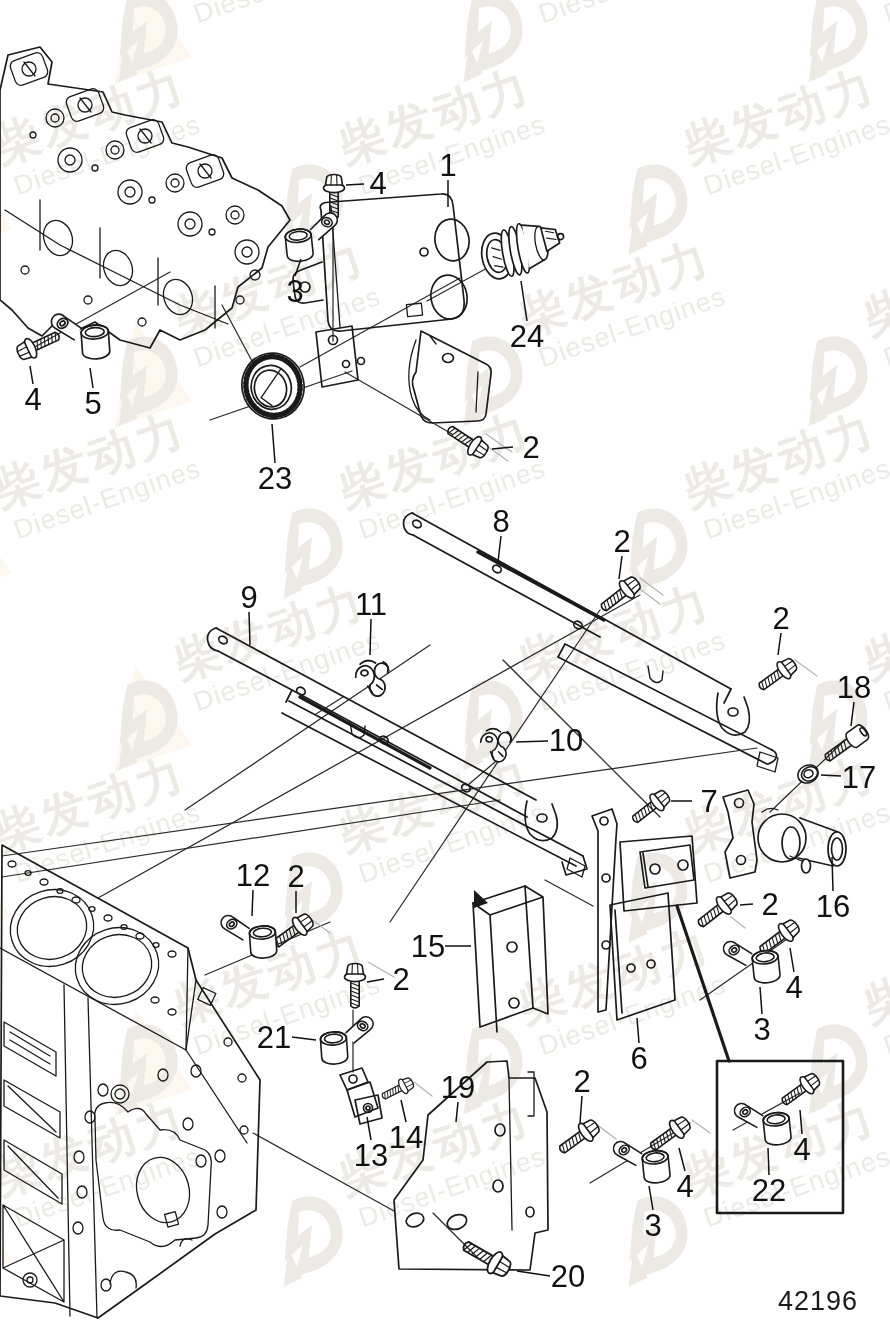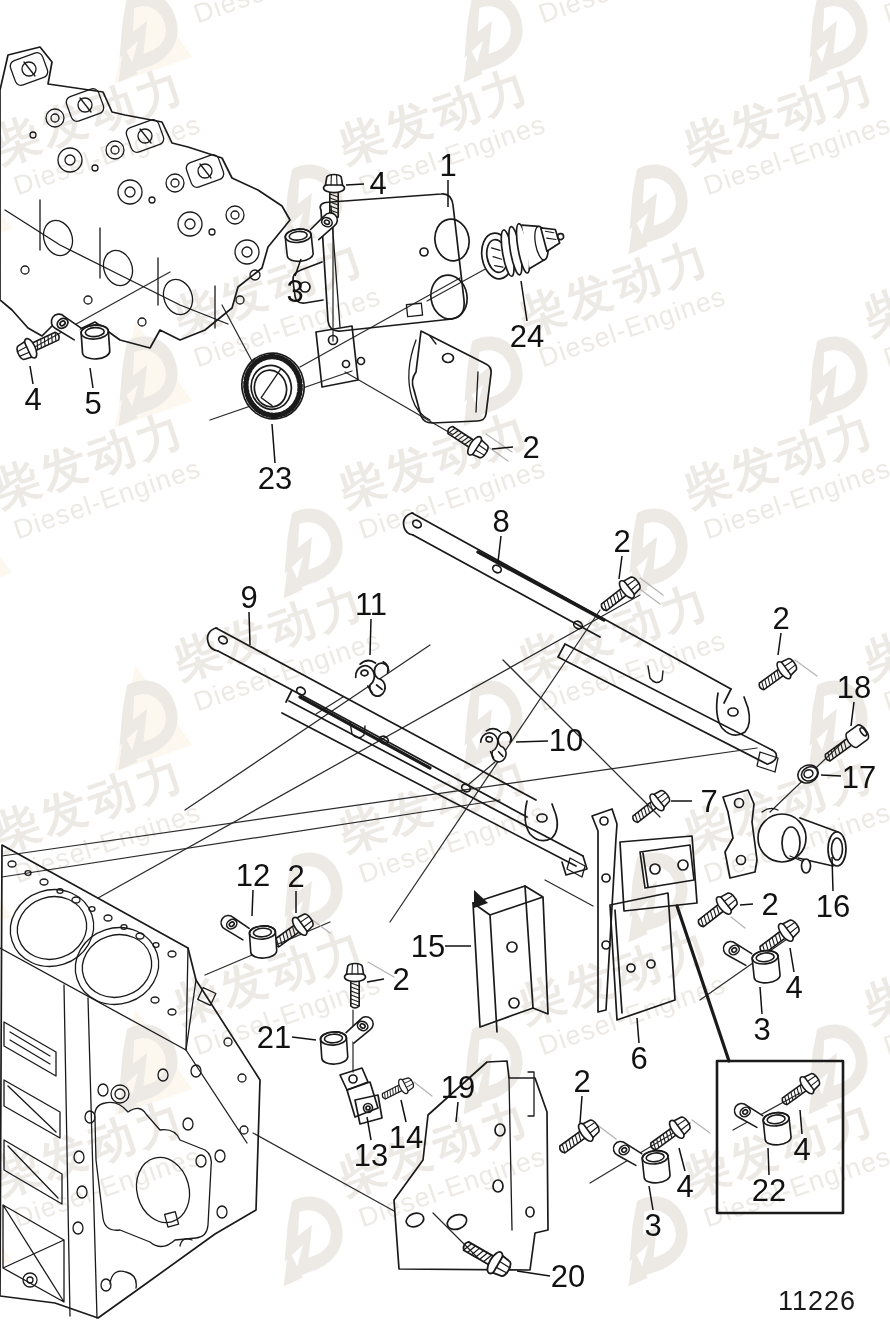--- a/index.html
+++ b/index.html
@@ -560,14 +560,14 @@
         <text x="653" y="1236" text-anchor="middle" class="callout">3</text>
         <line x1="550" y1="1276" x2="517" y2="1271" stroke="#111111" stroke-width="1.5"></line>
         <text x="568" y="1287" text-anchor="middle" class="callout">20</text>
         <line x1="769" y1="1175" x2="768" y2="1148" stroke="#111111" stroke-width="1.5"></line>
         <text x="769" y="1201" text-anchor="middle" class="callout">22</text>
         <line x1="802" y1="1134" x2="800" y2="1110" stroke="#111111" stroke-width="1.5"></line>
         <text x="802" y="1160" text-anchor="middle" class="callout">4</text>
       </g>
 </svg>
 
-<div class="drawing-number">11226</div>
+<div class="drawing-number">42196</div>
 </div>
 
 </body></html>

